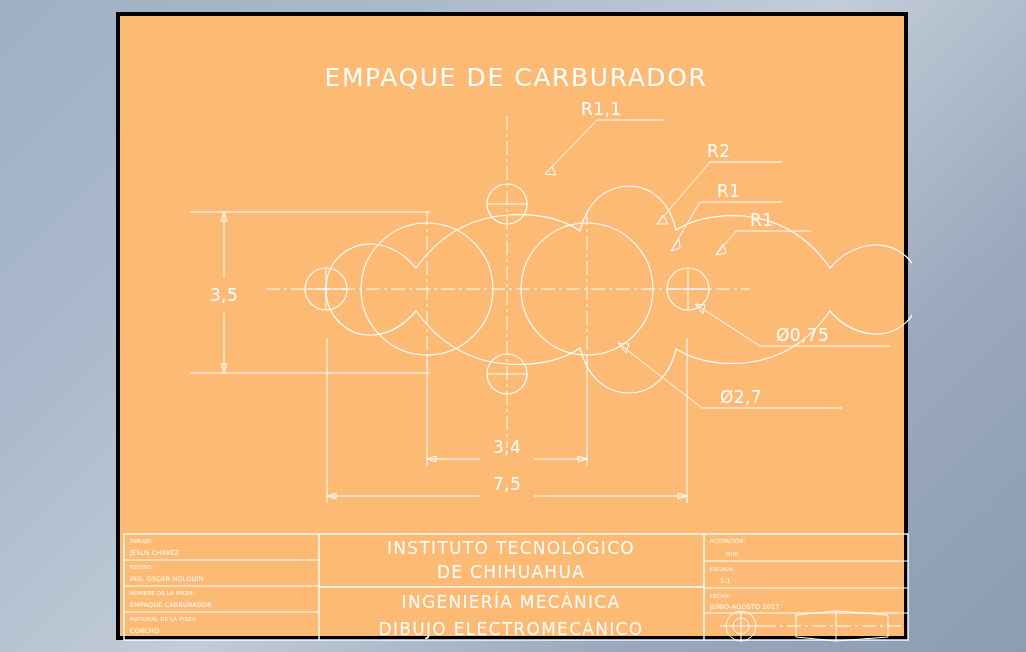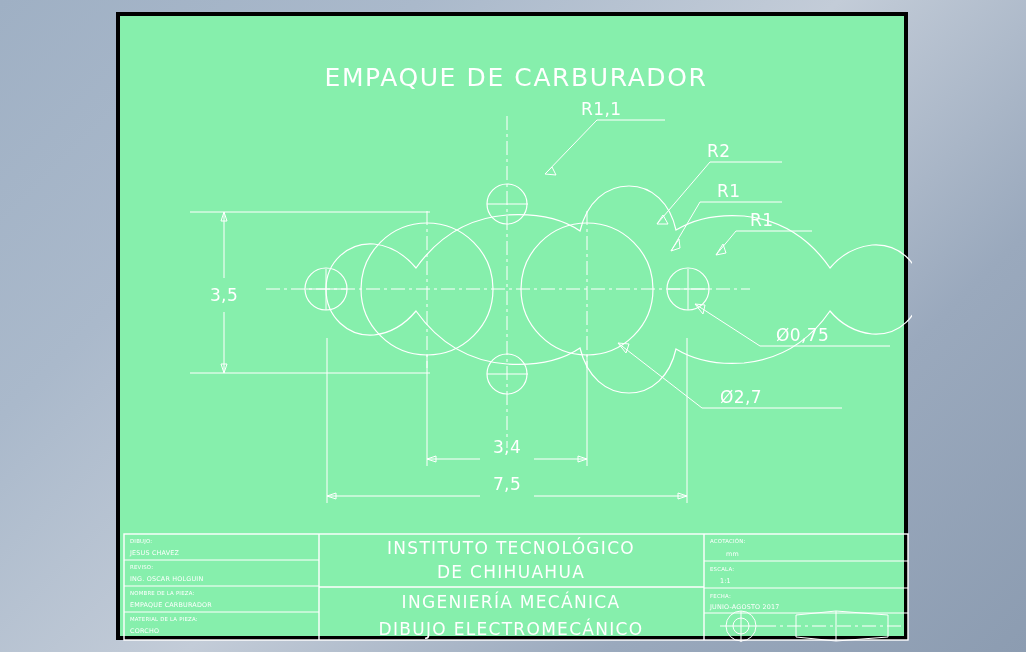--- a/index.html
+++ b/index.html
@@ -11,21 +11,21 @@
     font-family: "DejaVu Sans", sans-serif;
   }
   body {
     background: linear-gradient(135deg, #9fb0c4 0%, #aab9cb 25%, #c3ccd8 50%, #9aa9bd 75%, #8c9cb1 100%);
     position: relative;
   }
   #cad-window {
     position: absolute;
     left: 116px; top: 12px;
     width: 792px; height: 628px;
-    background: #86efac;
+    background: #fdba74;
     border: 4px solid #000000;
   }
   #drawing-svg {
     position: absolute;
     left: 0; top: 0;
     width: 792px; height: 628px;
     display: block;
   }
   .dwg-text {
     fill: #ffffff;

